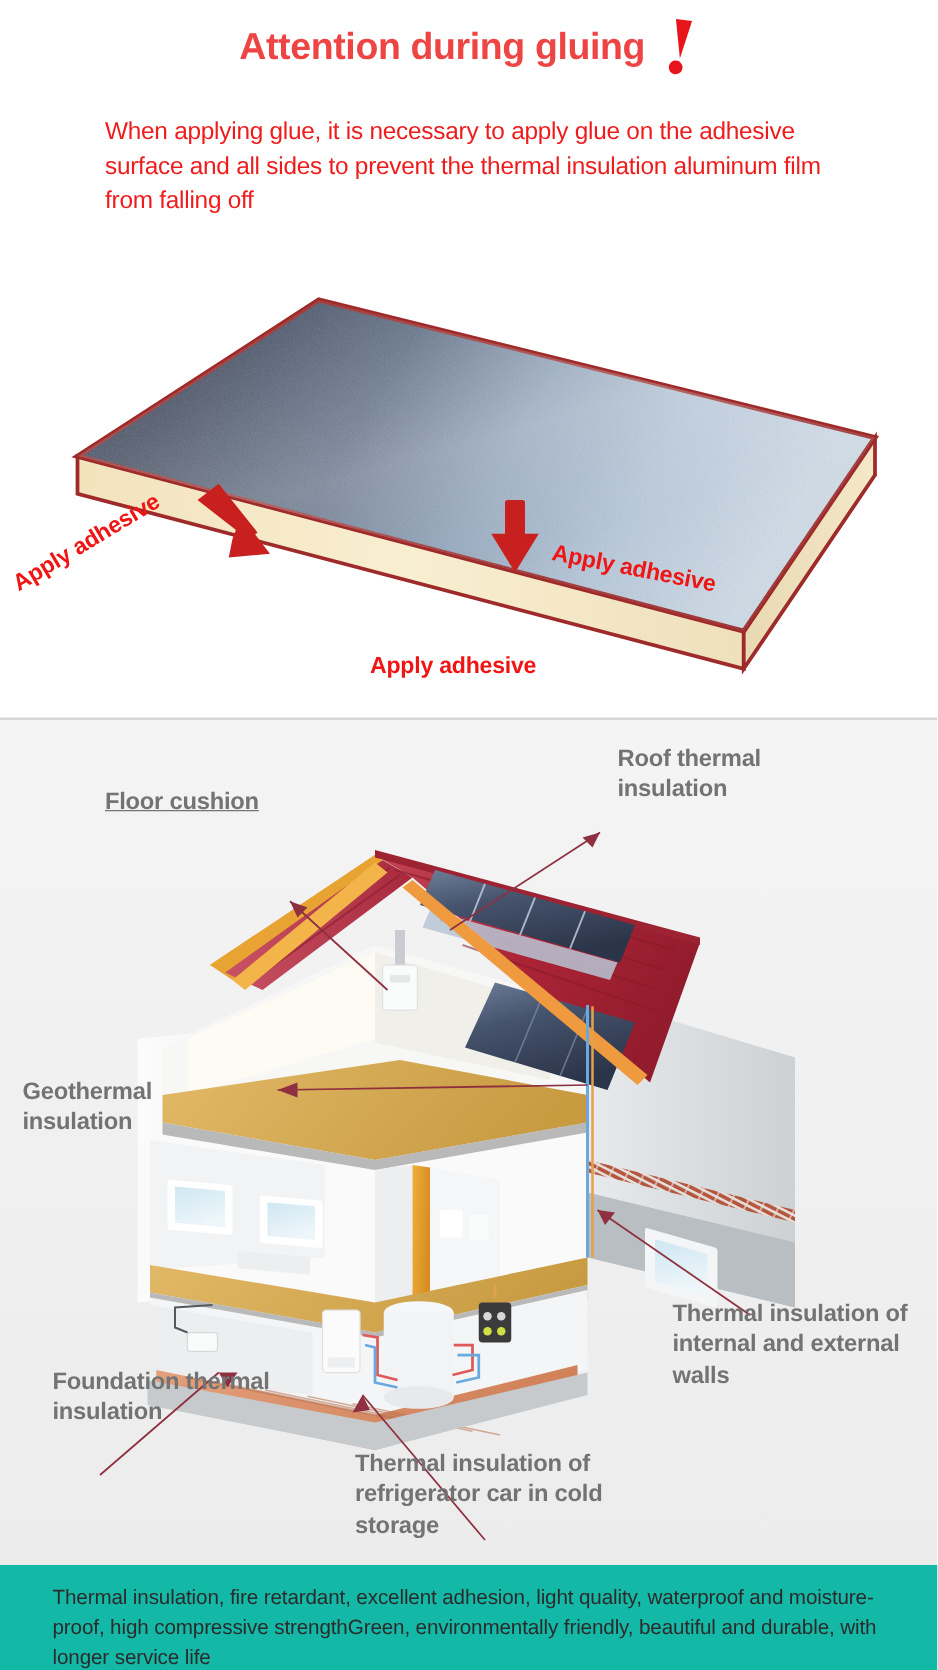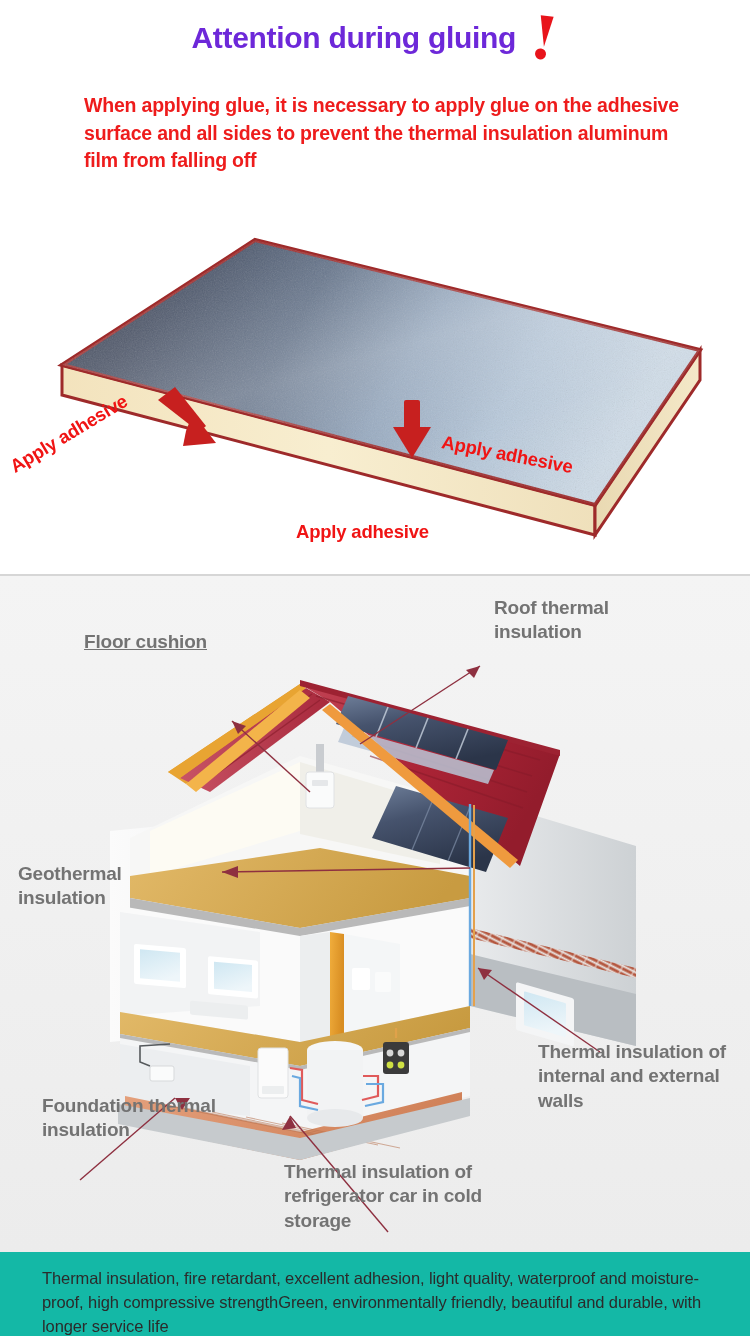--- a/index.html
+++ b/index.html
@@ -29,21 +29,21 @@
   #headline-row {
     position: absolute;
     left: 0; top: 16px;
     width: 750px;
     text-align: center;
   }
   #headline-text {
     display: inline-block;
     font-size: 30px;
     font-weight: bold;
-    color: #6d28d9;
+    color: #ef4444;
     letter-spacing: -0.3px;
     vertical-align: middle;
   }
   #bang-icon {
     display: inline-block;
     position: relative;
     width: 26px;
     height: 44px;
     margin-left: 12px;
     vertical-align: middle;
@@ -63,21 +63,21 @@
     width: 11px; height: 11px;
     border-radius: 50%;
     background: #e8141b;
   }
 
   #gluing-body {
     position: absolute;
     left: 84px; top: 92px;
     width: 600px;
     font-size: 19.5px;
-    font-weight: bold;
+    font-weight: normal;
     line-height: 1.42;
     color: #ee1c1c;
     letter-spacing: -0.2px;
   }
 
   
   #panel-figure {
     position: absolute;
     left: 0; top: 195px;
     width: 750px; height: 370px;

